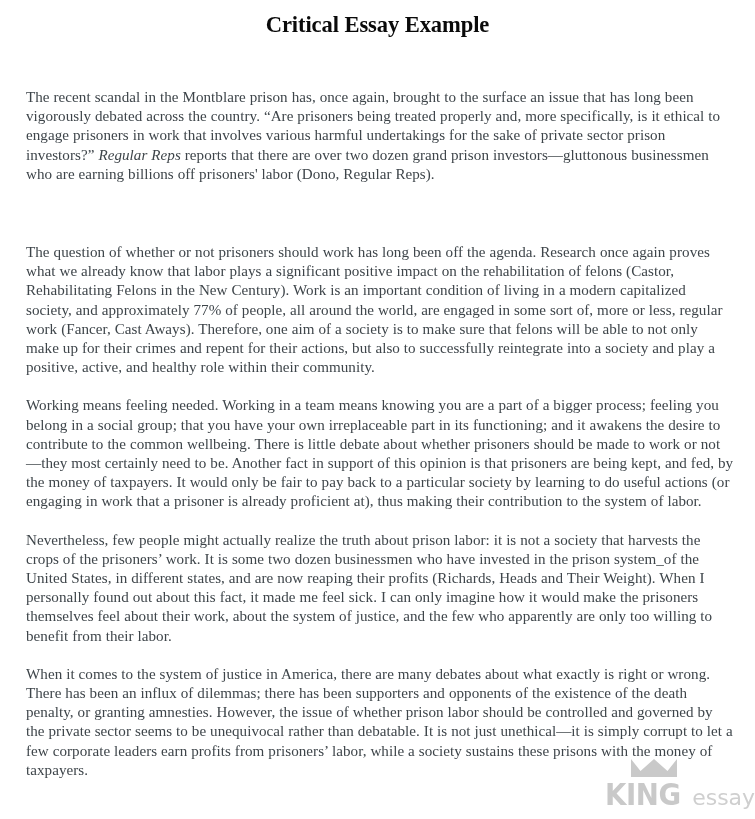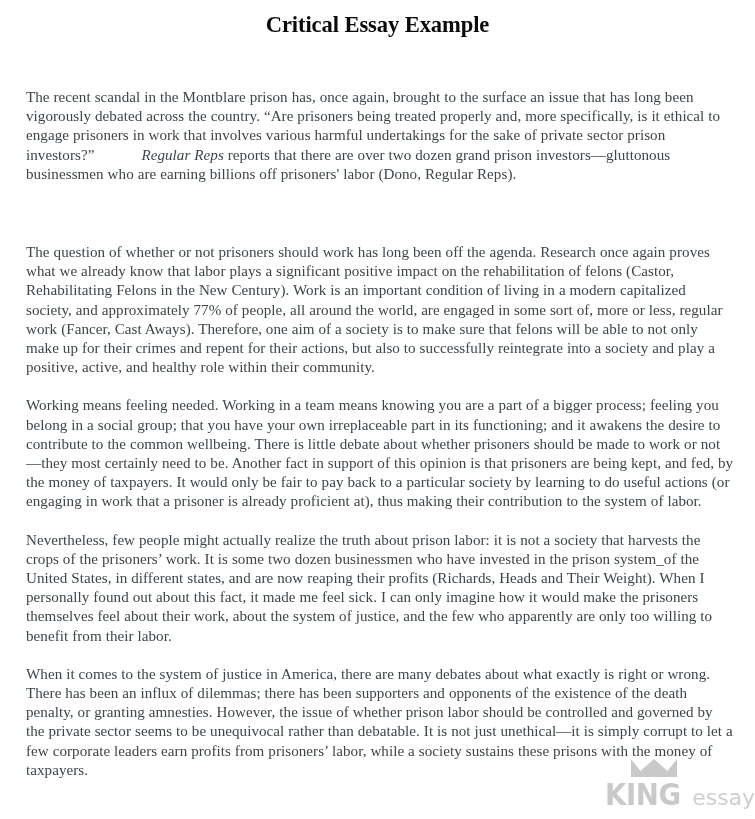--- a/index.html
+++ b/index.html
@@ -46,21 +46,20 @@
     line-height: 19.2px;
     color: #3e454a;
     text-align: left;
     letter-spacing: 0.05px;
     word-spacing: 0.1px;
   }
   p.para.gap-large {
     margin-bottom: 59px;
   }
   p.para em {
-    margin-left: 43px;
   }
   
   .watermark {
     position: absolute;
     right: 8px;
     bottom: 6px;
     width: 150px;
     height: 56px;
     opacity: 1;
     user-select: none;

